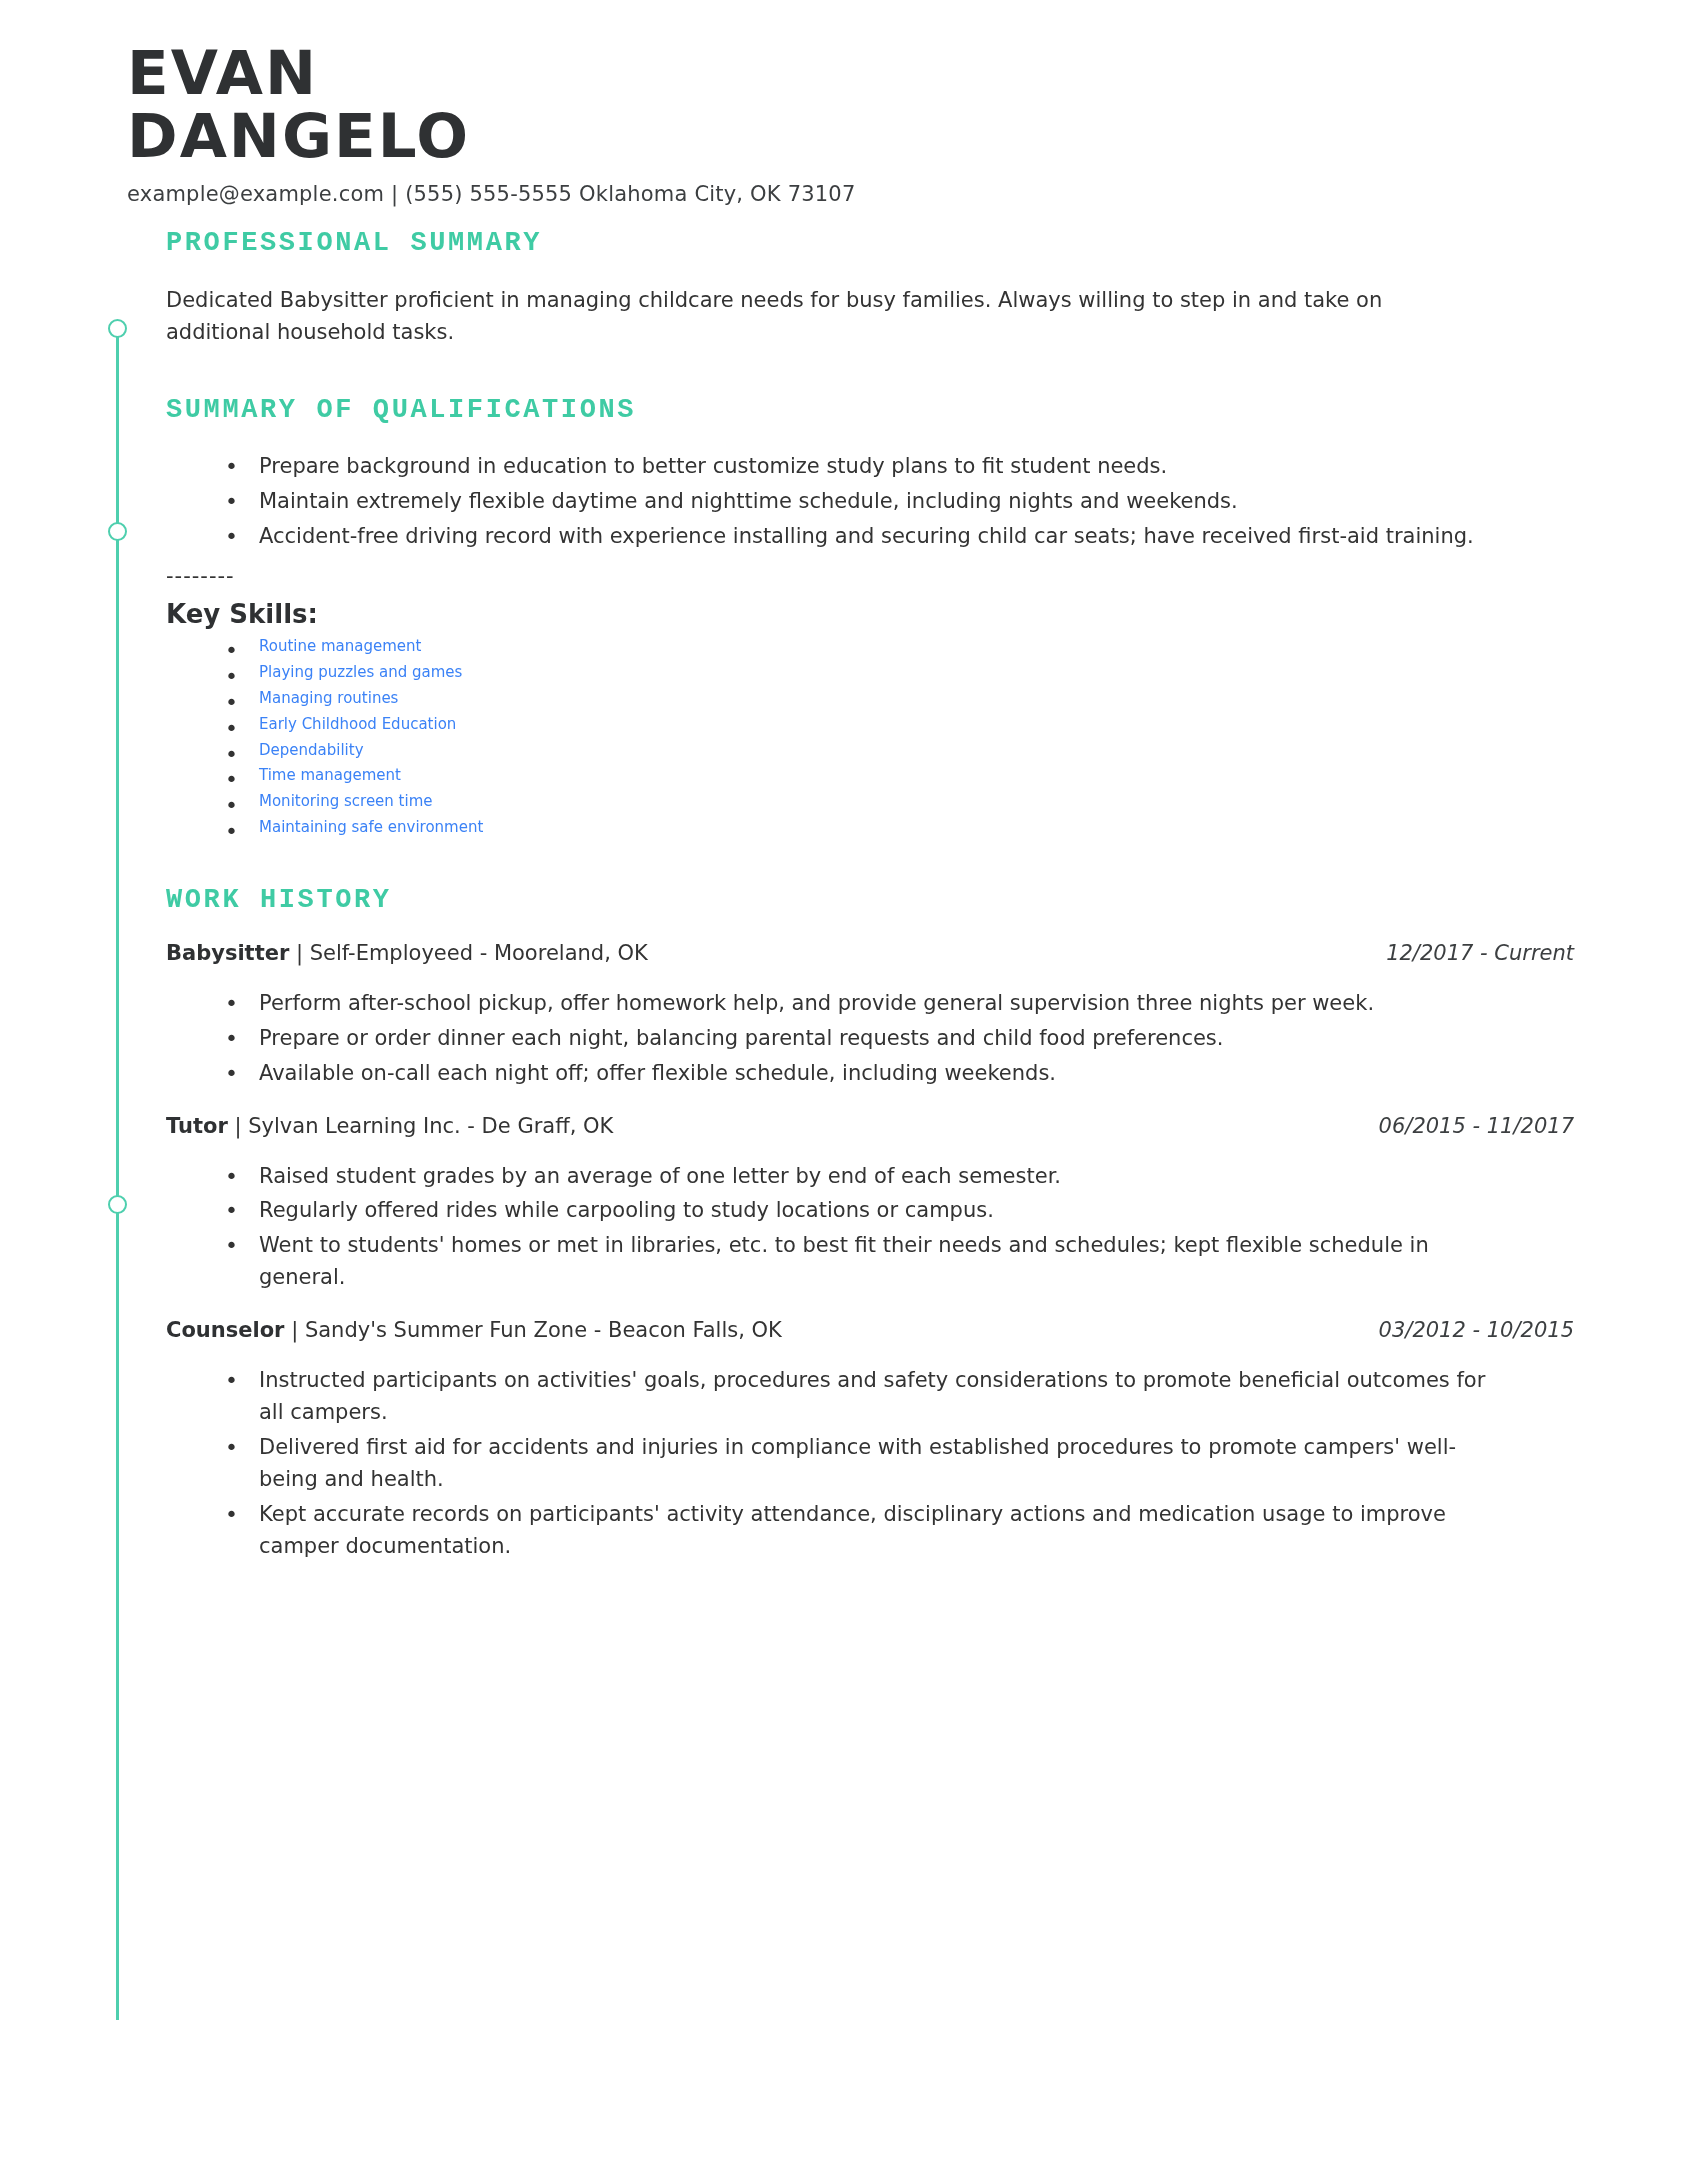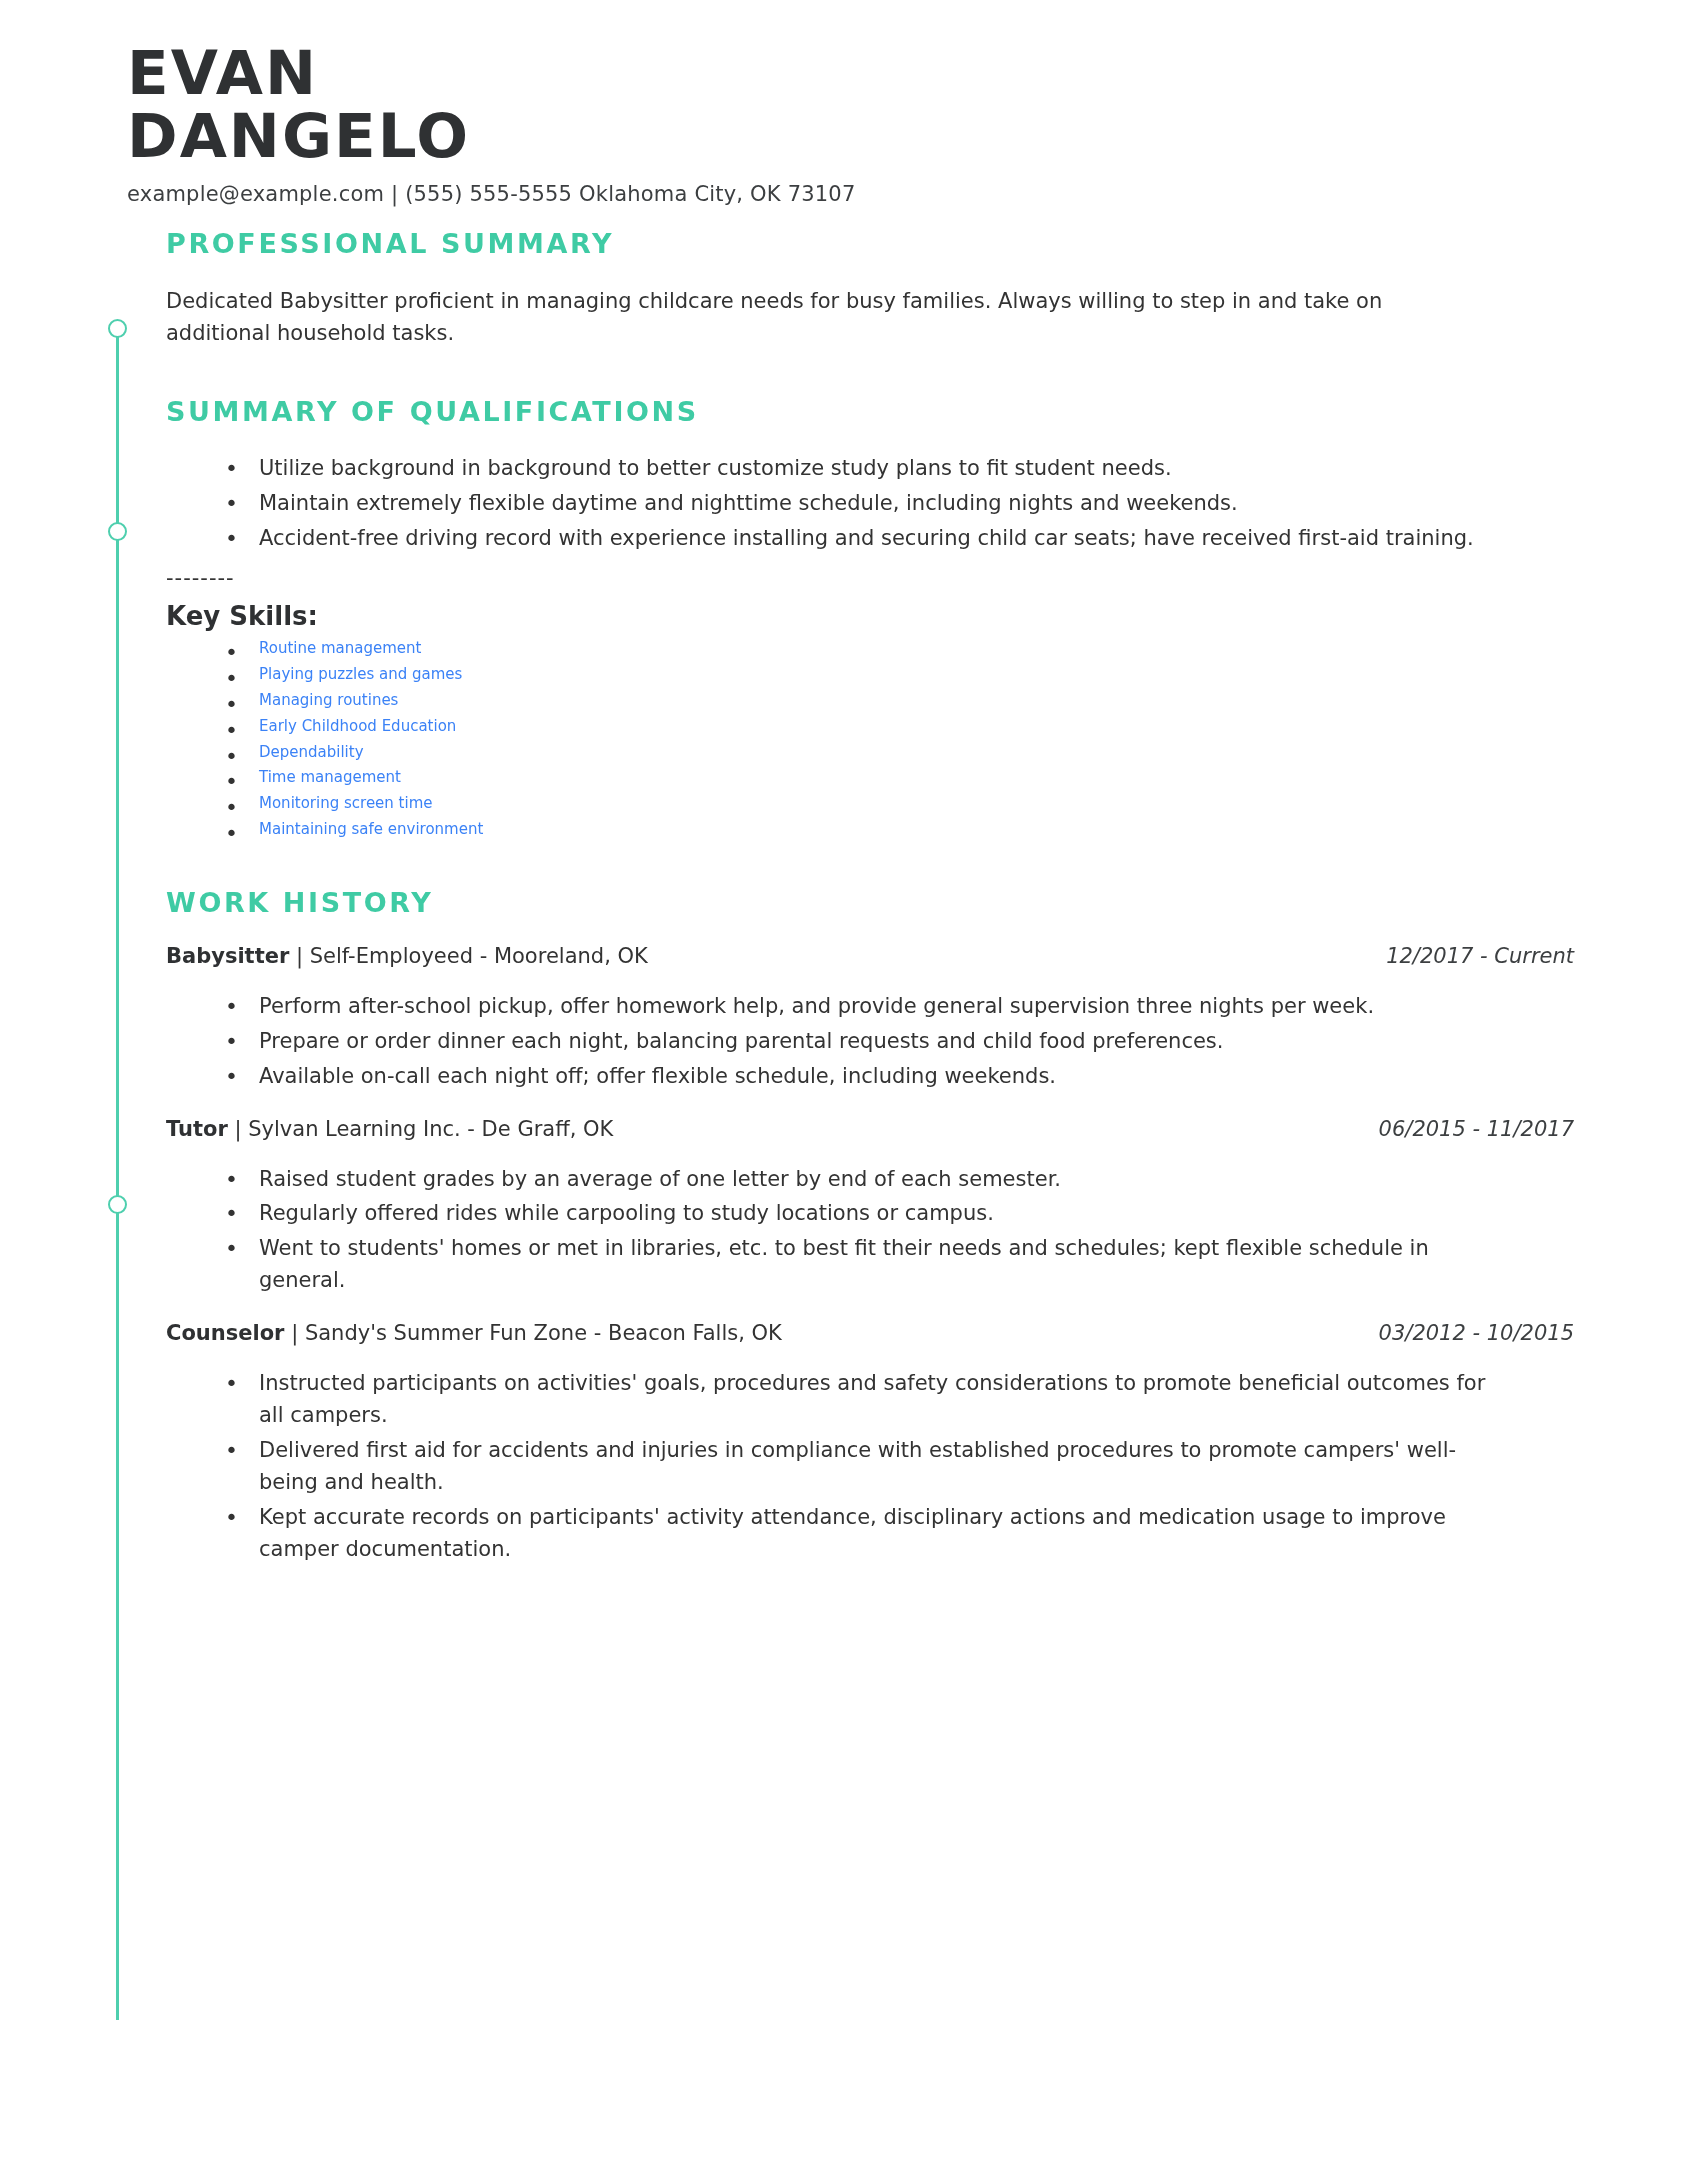--- a/index.html
+++ b/index.html
@@ -71,20 +71,21 @@
     padding-top: 22px;
   }
   .section { margin-bottom: 10px; }
   .section-title {
     color: #3fcba4;
     font-size: 27px;
     font-weight: bold;
     letter-spacing: 2.6px;
     margin-bottom: 26px;
     margin-top: 0;
+    font-family: Liberation Mono, monospace;
   }
   .para {
     font-size: 21px;
     line-height: 1.55;
     color: #333333;
     max-width: 1297px;
     margin: 0;
   }
   ul.bullets {
     margin: 6px 0 0 0;
@@ -191,21 +192,21 @@
   <div class="content">
 
     <div class="section">
       <div class="section-title">PROFESSIONAL SUMMARY</div>
       <p class="para">Dedicated Babysitter proficient in managing childcare needs for busy families. Always willing to step in and take on additional household tasks.</p>
     </div>
 
     <div class="section spacer-top">
       <div class="section-title">SUMMARY OF QUALIFICATIONS</div>
       <ul class="bullets">
-        <li>Utilize background in background to better customize study plans to fit student needs.</li>
+        <li>Prepare background in education to better customize study plans to fit student needs.</li>
         <li>Maintain extremely flexible daytime and nighttime schedule, including nights and weekends.</li>
         <li>Accident-free driving record with experience installing and securing child car seats; have received first-aid training.</li>
       </ul>
       <div class="divider-dashes">--------</div>
       <div class="subhead">Key Skills:</div>
       <ul class="skills">
         <li>Routine management</li>
         <li>Playing puzzles and games</li>
         <li>Managing routines</li>
         <li>Early Childhood Education</li>

